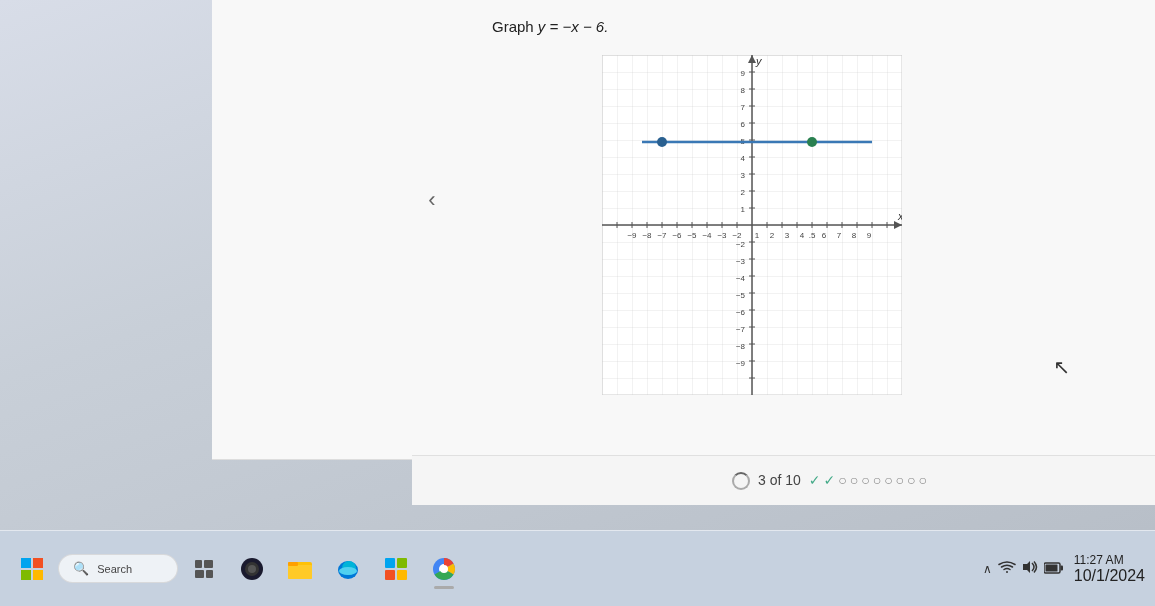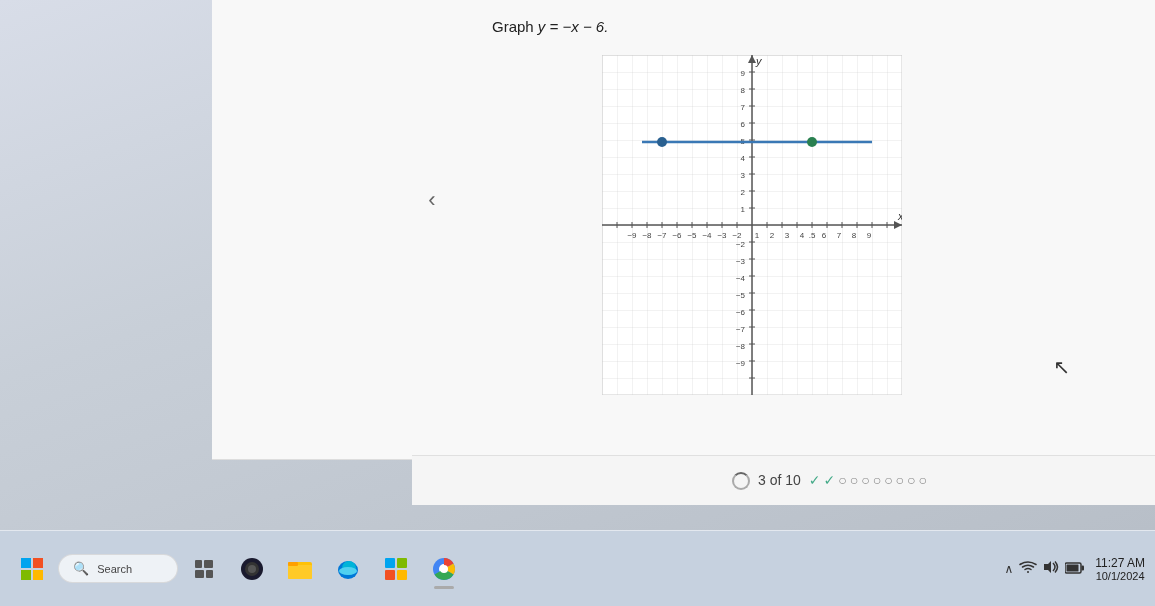--- a/index.html
+++ b/index.html
@@ -365,18 +365,18 @@
         </svg>
       </span>
       <span style="font-size:14px;color:#333;">
         <svg width="20" height="12" viewBox="0 0 20 12">
           <rect x="0" y="1" width="16" height="10" rx="1.5" stroke="#333" stroke-width="1.5" fill="none"></rect>
           <rect x="16.5" y="3.5" width="2.5" height="5" rx="1" fill="#333"></rect>
           <rect x="1.5" y="2.5" width="12" height="7" rx="0.5" fill="#333"></rect>
         </svg>
       </span>
     </div>
-    <div style="text-align:center;">
+    <div style="text-align:left;">
       <div style="font-size:12px;font-weight:500;color:#222;">11:27 AM</div>
-      <div style="font-size:11px;color:#222;">10/1/2024</div>
+      <div style="font-size:16px;color:#222;">10/1/2024</div>
     </div>
   </div>
 </div>
 
 </body></html>

